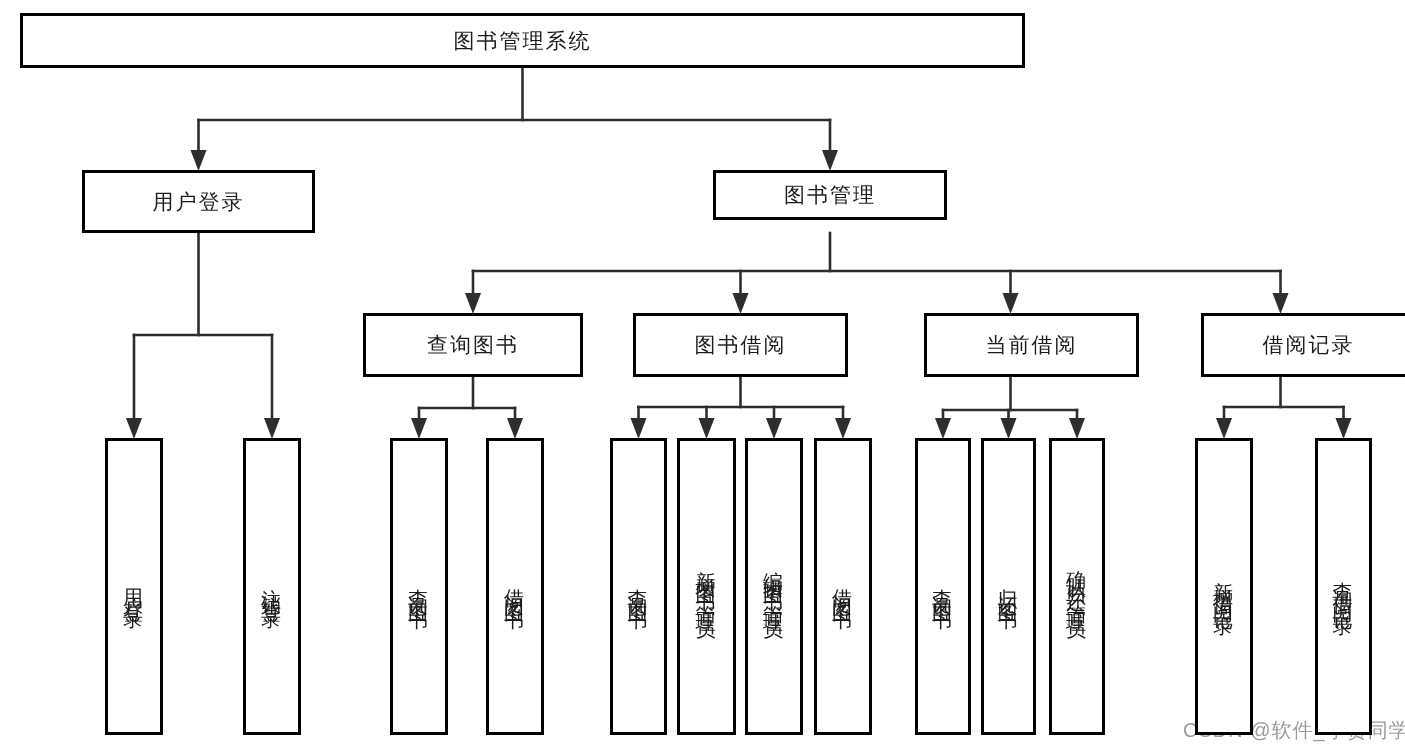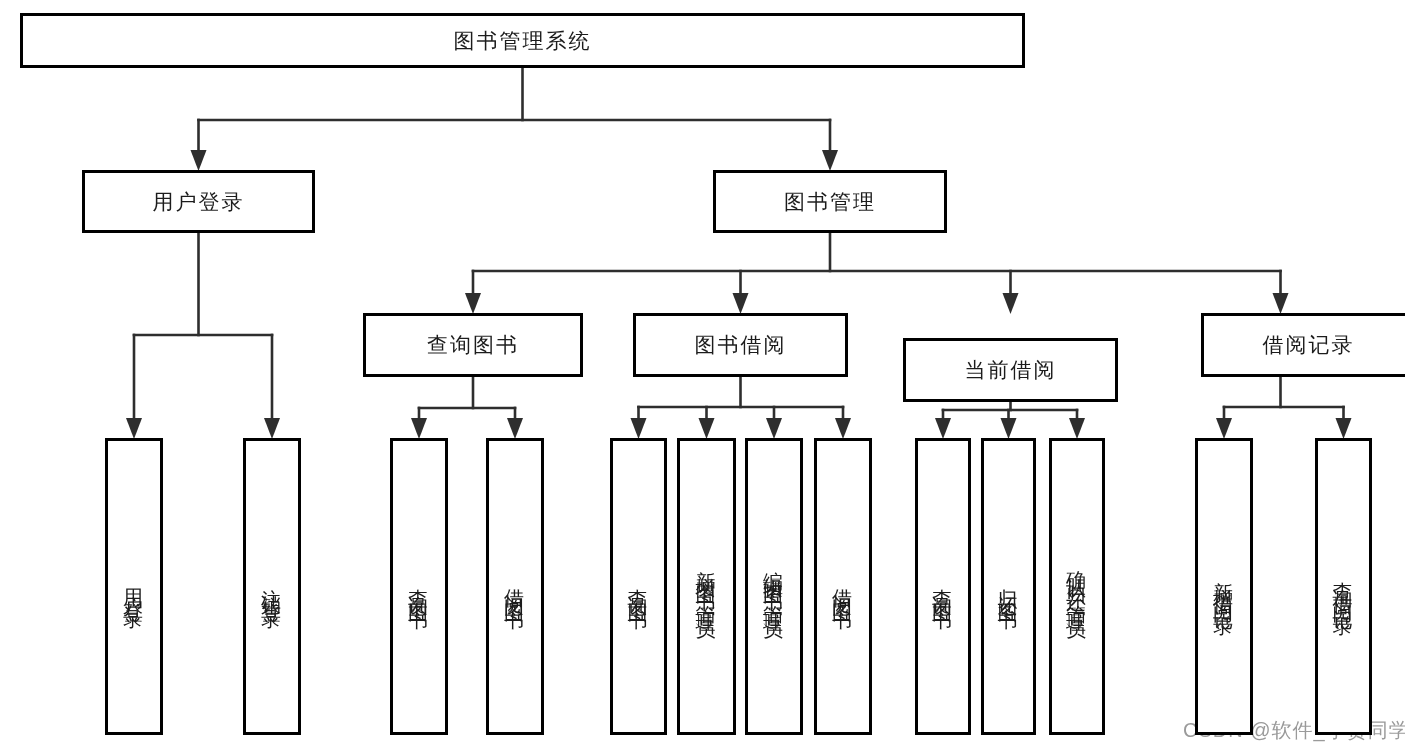--- a/index.html
+++ b/index.html
@@ -89,21 +89,21 @@
     </div>
     <div class="box" style="left: 82px; top: 170px; width: 233px; height: 63px;">
       <span class="lbl">用户登录</span>
     </div>
     <div class="box v" style="left: 105px; top: 438px; width: 58px; height: 297px;">
       <span class="lbl">用户登录</span>
     </div>
     <div class="box v" style="left: 243px; top: 438px; width: 58px; height: 297px;">
       <span class="lbl">注销登录</span>
     </div>
-    <div class="box" style="left: 713px; top: 170px; width: 234px; height: 63px;">
+    <div class="box" style="left: 713px; top: 170px; width: 234px; height: 50px;">
       <span class="lbl">图书管理</span>
     </div>
     <div class="box" style="left: 363px; top: 313px; width: 220px; height: 64px;">
       <span class="lbl">查询图书</span>
     </div>
     <div class="box v" style="left: 390px; top: 438px; width: 58px; height: 297px;">
       <span class="lbl">查询图书</span>
     </div>
     <div class="box v" style="left: 486px; top: 438px; width: 58px; height: 297px;">
       <span class="lbl">借阅图书</span>
@@ -116,21 +116,21 @@
     </div>
     <div class="box v" style="left: 677px; top: 438px; width: 59px; height: 297px;">
       <span class="lbl">新增图书（管理员）</span>
     </div>
     <div class="box v" style="left: 745px; top: 438px; width: 58px; height: 297px;">
       <span class="lbl">编辑图书（管理员）</span>
     </div>
     <div class="box v" style="left: 814px; top: 438px; width: 58px; height: 297px;">
       <span class="lbl">借阅图书</span>
     </div>
-    <div class="box" style="left: 903px; top: 313px; width: 215px; height: 64px; margin-top: 25px;">
+    <div class="box" style="left: 924px; top: 313px; width: 215px; height: 64px;">
       <span class="lbl">当前借阅</span>
     </div>
     <div class="box v" style="left: 915px; top: 438px; width: 56px; height: 297px;">
       <span class="lbl">查询图书</span>
     </div>
     <div class="box v" style="left: 981px; top: 438px; width: 55px; height: 297px;">
       <span class="lbl">归还图书</span>
     </div>
     <div class="box v" style="left: 1049px; top: 438px; width: 56px; height: 297px;">
       <span class="lbl">确认归还（管理员）</span>

